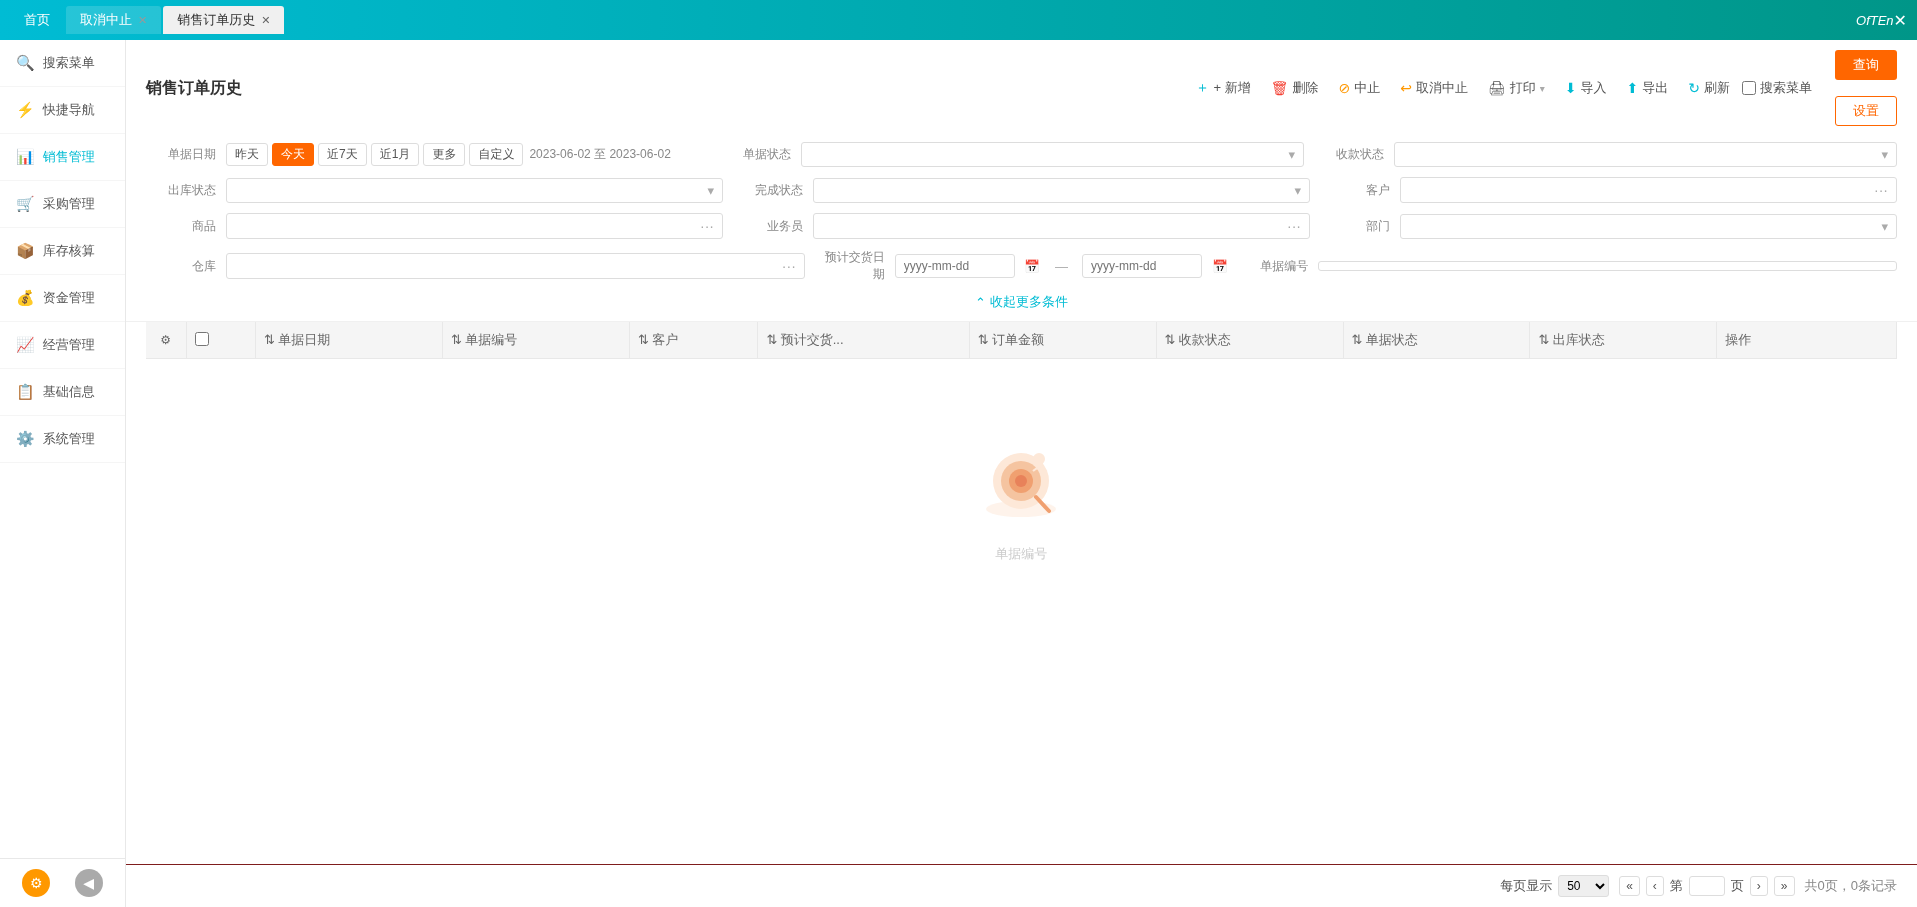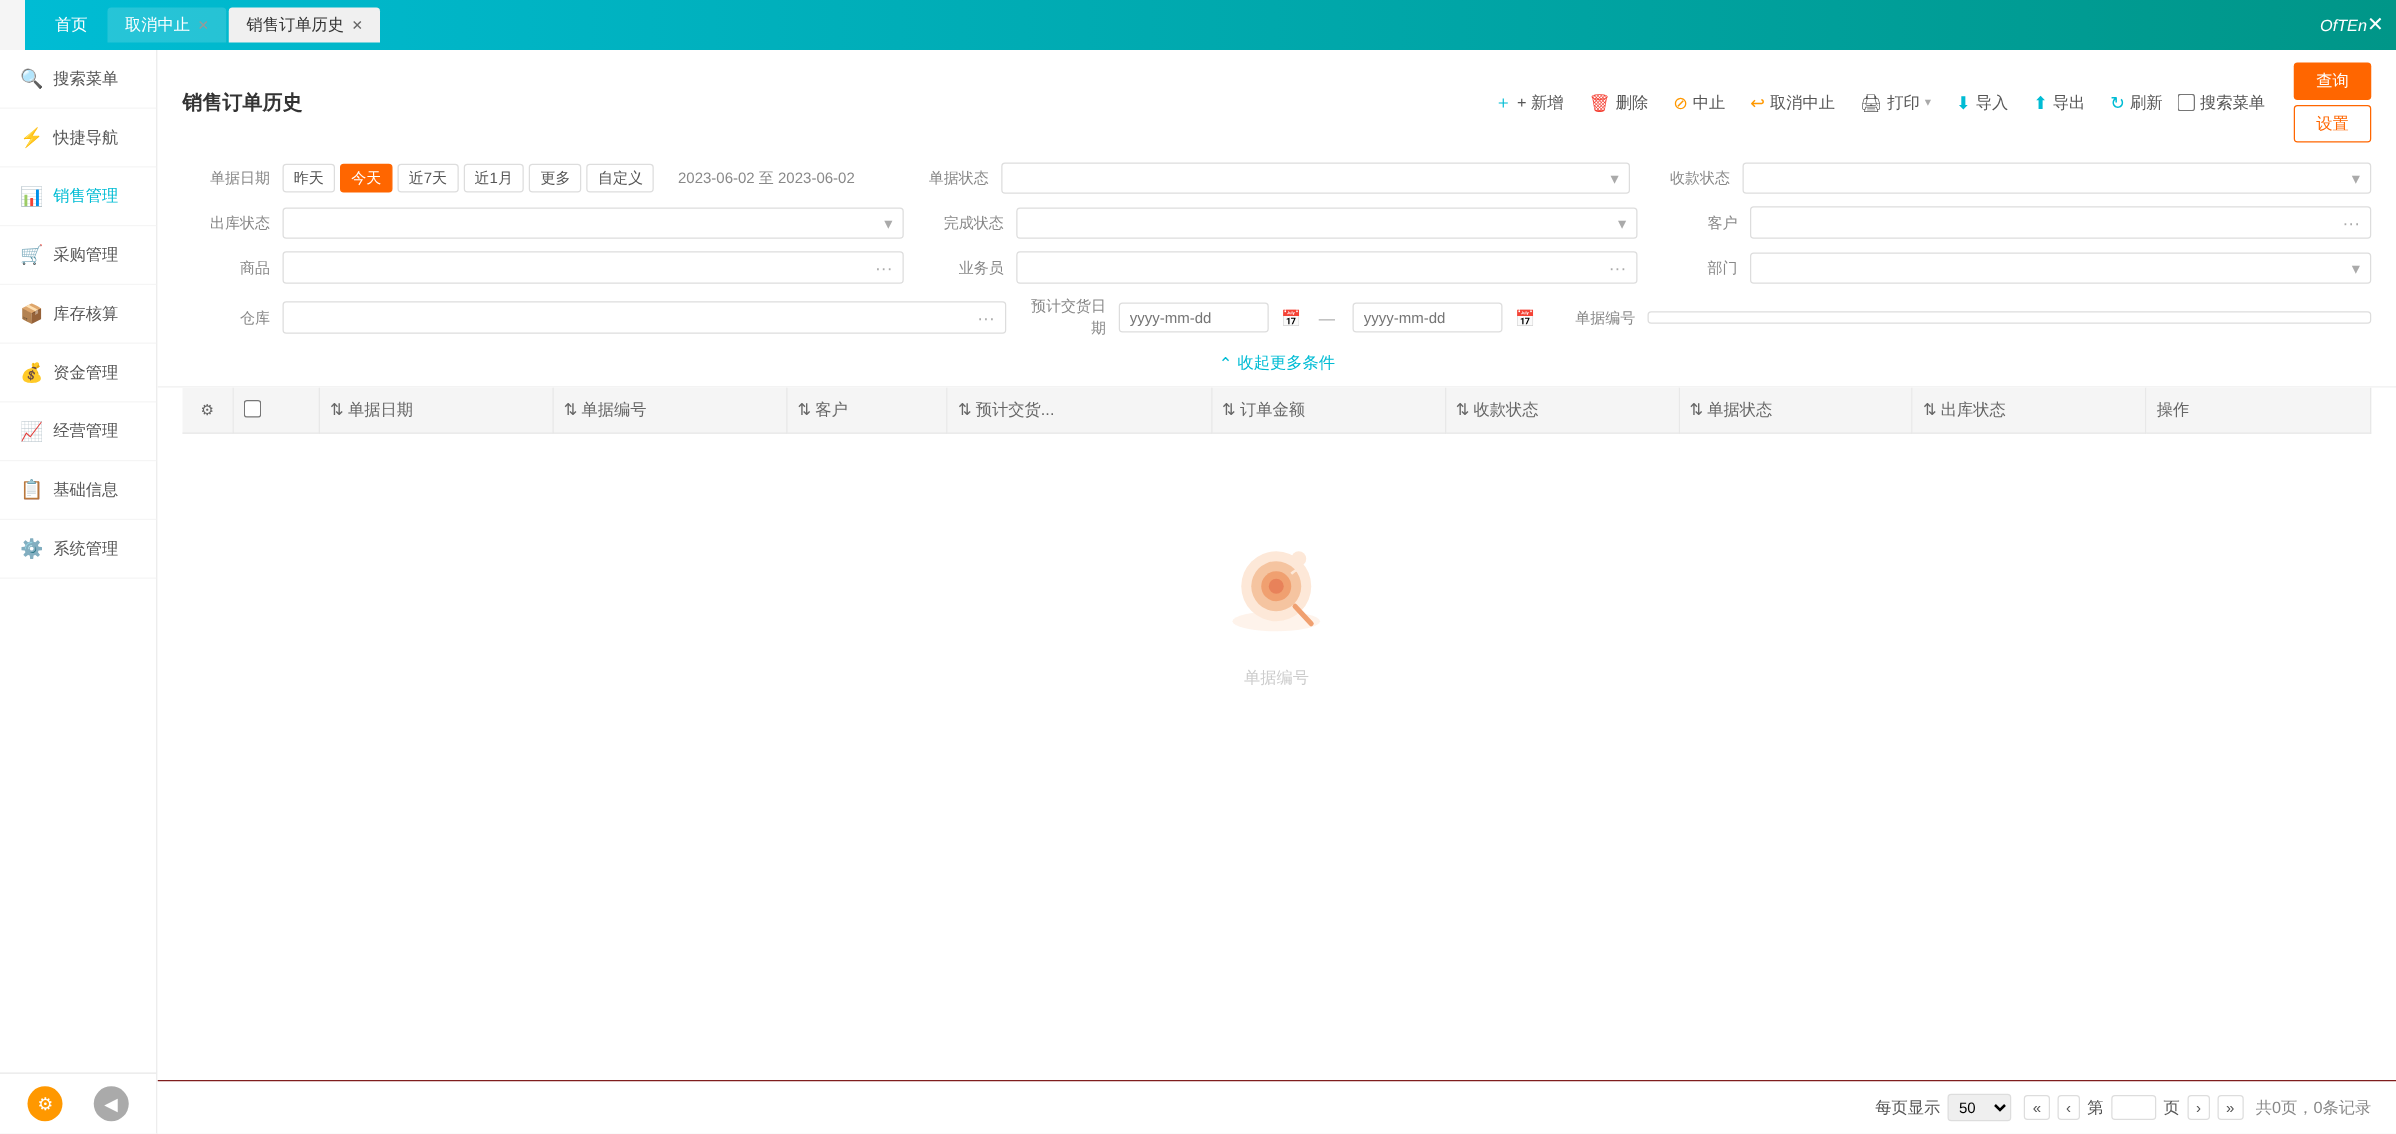--- a/index.html
+++ b/index.html
@@ -7,21 +7,20 @@
 
     
     .top-bar {
       background: linear-gradient(90deg, #00bcd4 0%, #009688 100%);
       height: 40px;
       display: flex;
       align-items: center;
       padding: 0 10px;
       color: white;
       flex-shrink: 0;
-      margin-left: 20px;
     }
     .top-bar .tabs {
       display: flex;
       align-items: center;
       gap: 2px;
       flex: 1;
     }
     .top-bar .tab {
       background: rgba(255,255,255,0.15);
       color: white;
@@ -184,21 +183,21 @@
     .filter-label {
       color: #888;
       font-size: 12px;
       width: 70px;
       text-align: right;
       flex-shrink: 0;
     }
     .filter-value {
       display: flex;
       align-items: center;
-      gap: 19px;
+      gap: 6px;
       flex: 1;
     }
     .date-quick-btns {
       display: flex;
       align-items: center;
       gap: 4px;
     }
     .date-quick-btn {
       padding: 2px 8px;
       border: 1px solid #ddd;
@@ -349,21 +348,21 @@
       flex-shrink: 0;
     }
     .toolbar-right {
       display: flex;
       align-items: center;
       gap: 4px;
     }
     .toolbar-query-area {
       display: flex;
       flex-direction: column;
-      gap: 4px;
+      gap: 16px;
       padding-left: 19px;
     }
   </style>
 </head>
 <body>
 
 <div class="top-bar">
   <div class="tabs">
     <div class="home-tab tab">首页</div>
     <div class="tab">

